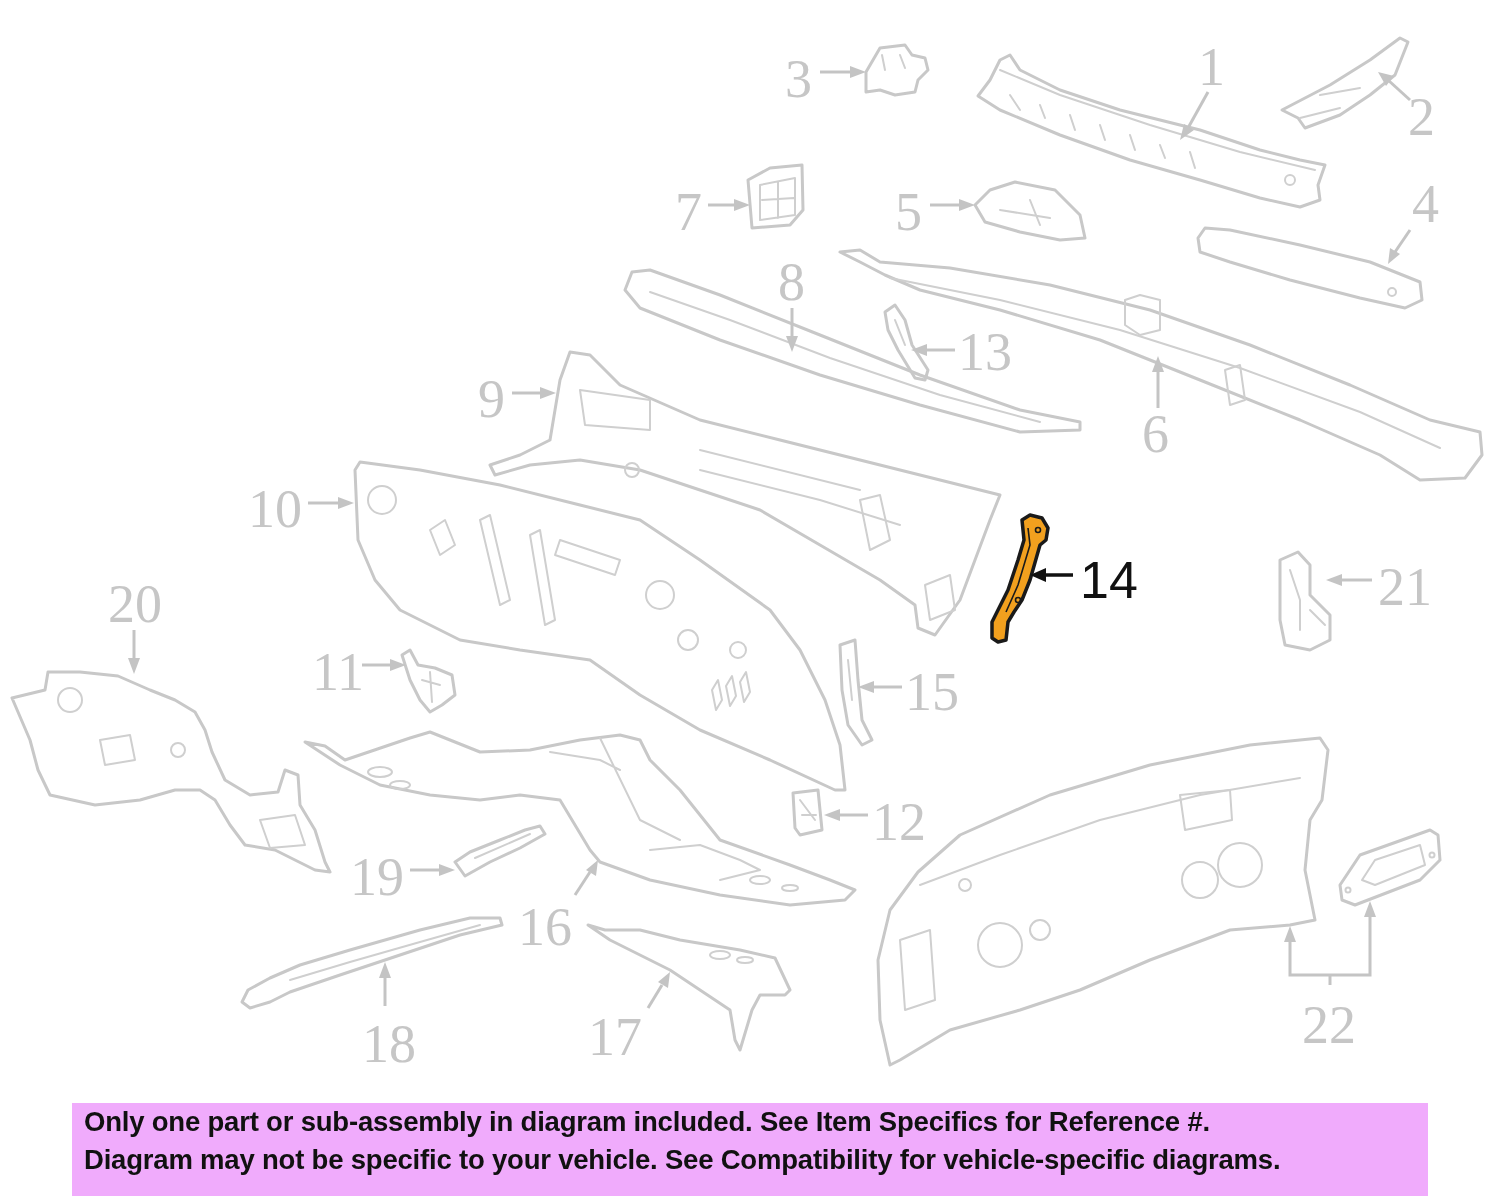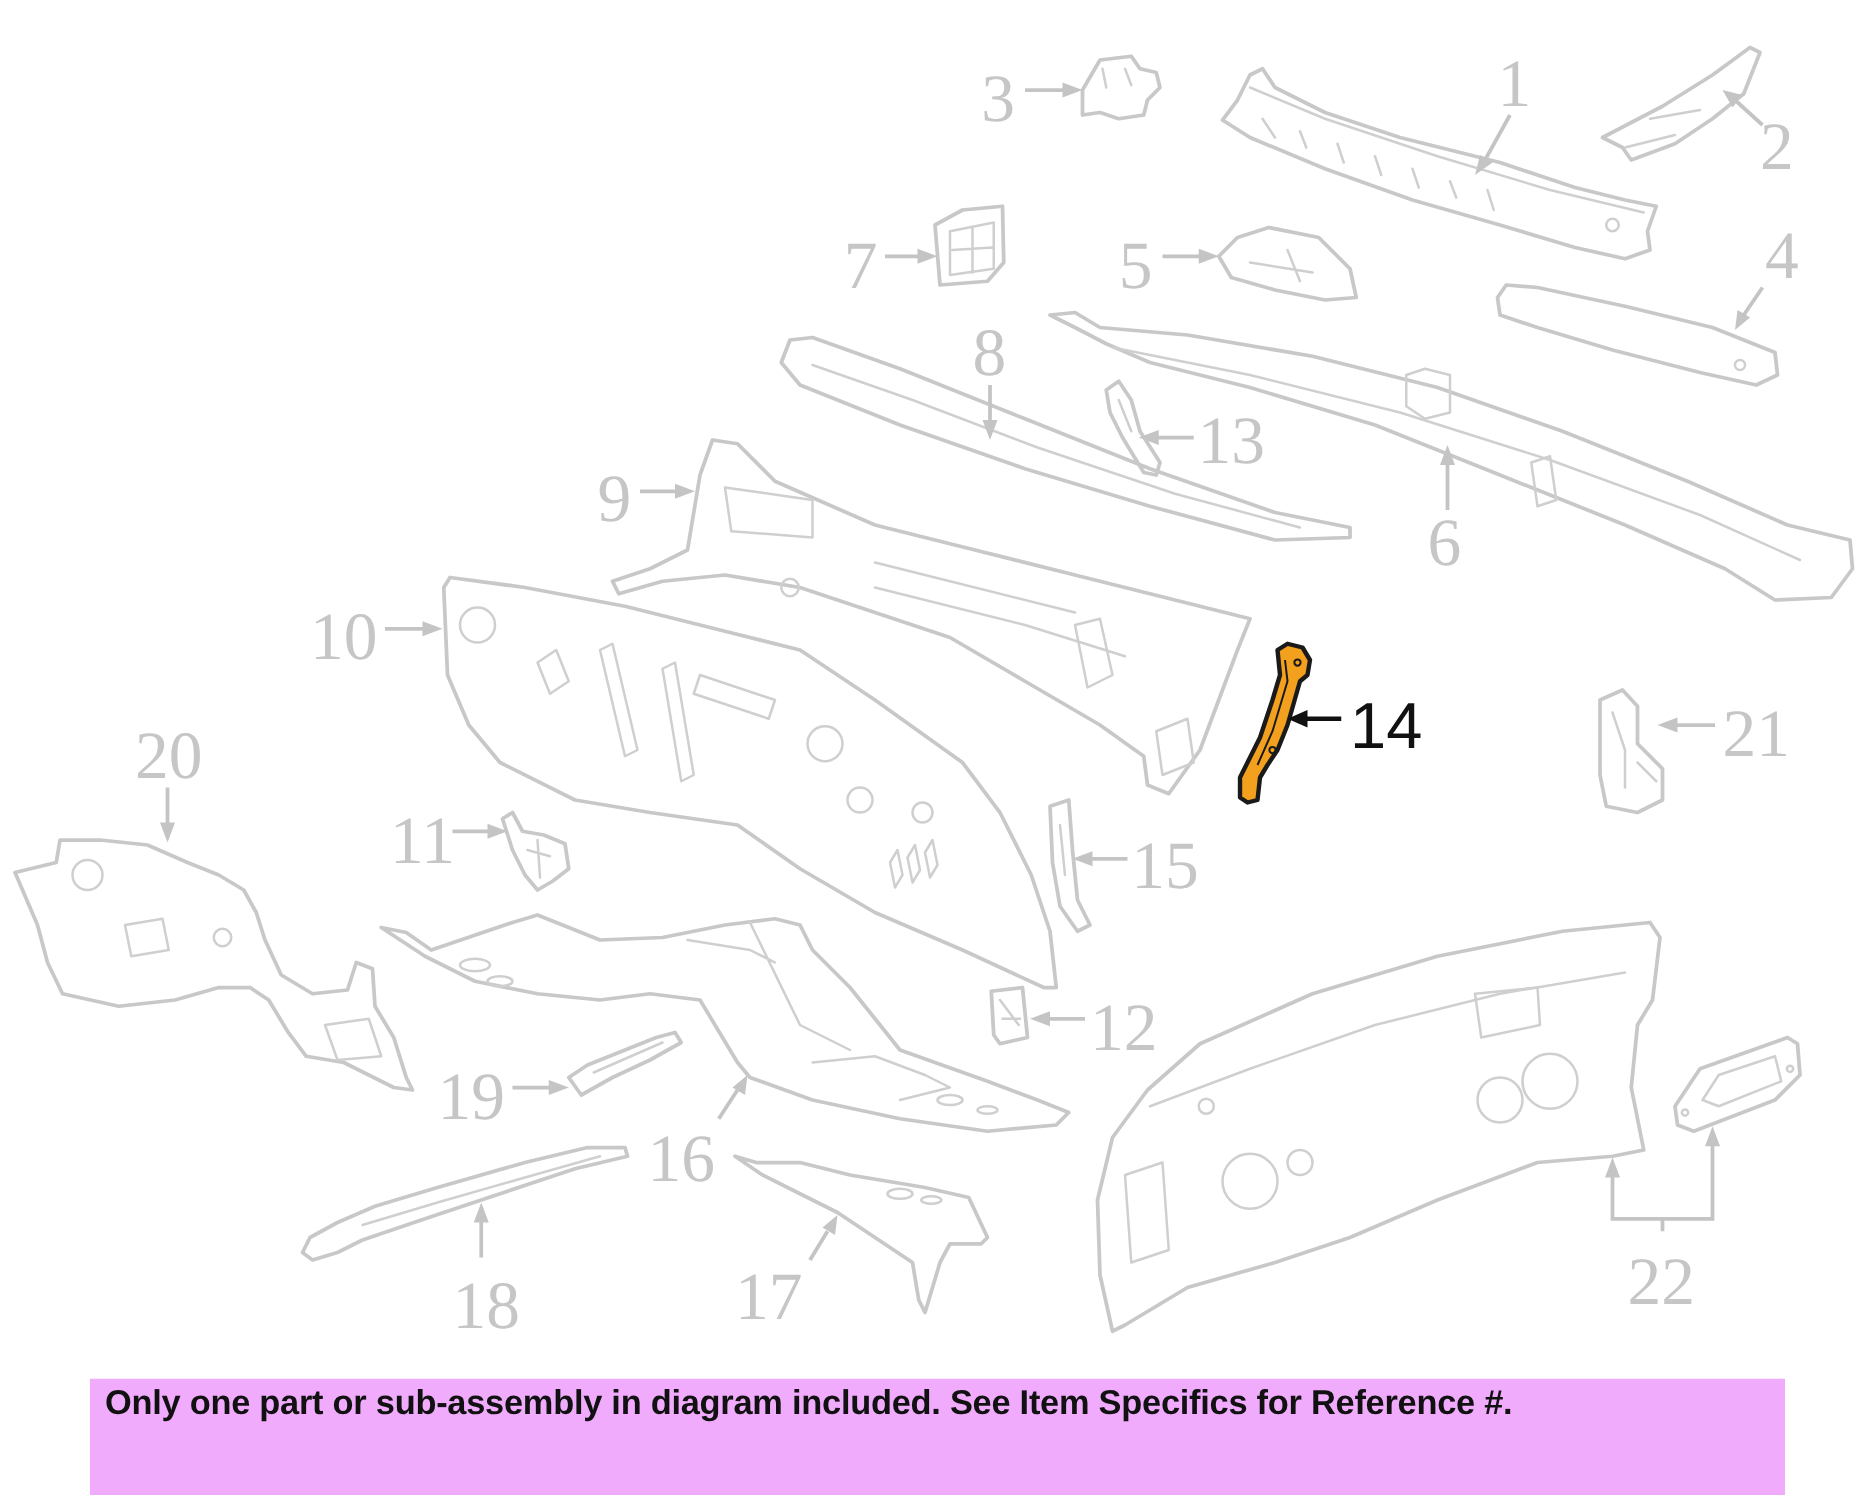--- a/index.html
+++ b/index.html
@@ -239,13 +239,14 @@
   </g>
   <text class="callout" x="1302" y="1043">22</text>
   <polyline class="arrow" points="1290,940 1290,975 1370,975 1370,915"></polyline>
   <line class="arrow" x1="1330" y1="975" x2="1330" y2="985"></line>
   <polygon class="arrowhead" points="1290,926 1284,942 1296,942"></polygon>
   <polygon class="arrowhead" points="1370,901 1364,917 1376,917"></polygon>
 </svg>
 
 <div id="banner">
   <div class="line">Only one part or sub-assembly in diagram included. See Item Specifics for Reference #.</div>
+  <div class="line">Diagram may not be specific to your vehicle. See Compatibility for vehicle-specific diagrams.</div>
 </div>
 
 </body></html>

